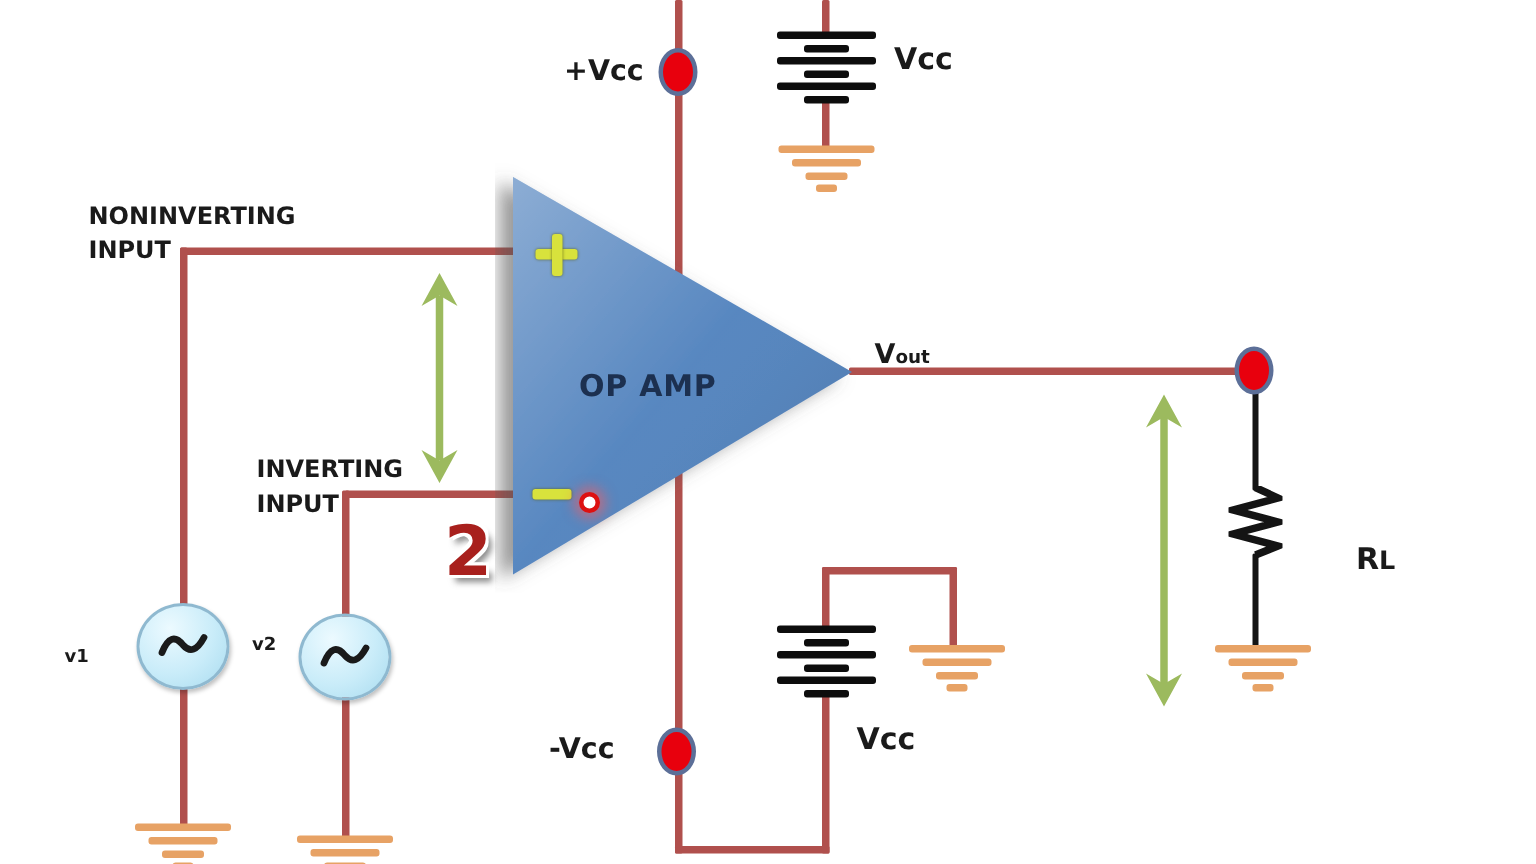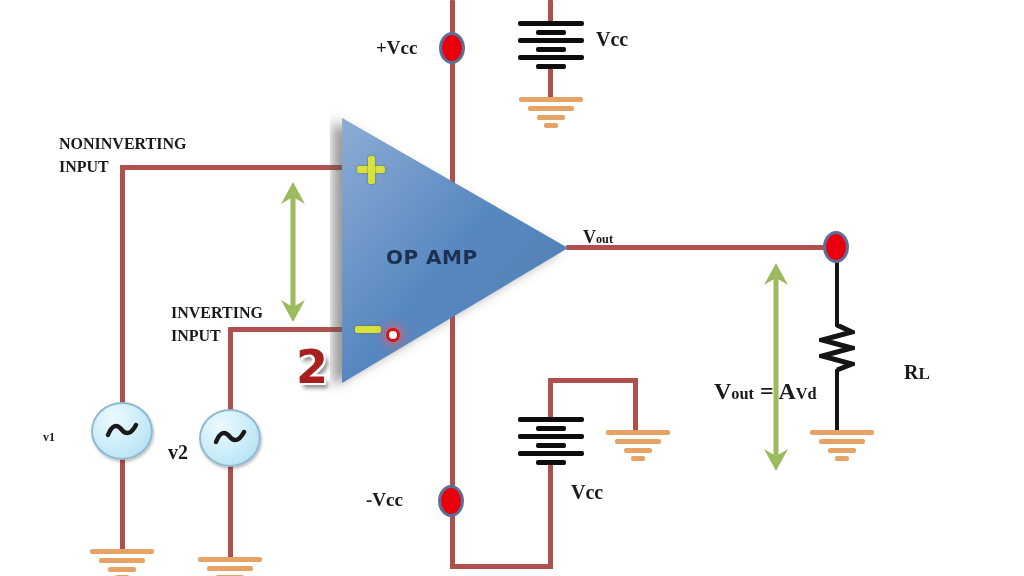--- a/index.html
+++ b/index.html
@@ -5,21 +5,21 @@
   html,body { margin:0; padding:0; background:#fff; }
   #stage {
     position:relative; width:1024px; height:576px; overflow:hidden;
     background:#fff; font-family:"DejaVu Sans","Liberation Sans",sans-serif;
   }
   .wire  { position:absolute; background:var(--wire-red); border-radius:1px; }
   .wire.black { background:var(--wire-black); }
   .bar   { position:absolute; background:var(--battery-black); border-radius:2px; }
   .gbar  { position:absolute; background:var(--ground-orange); border-radius:2px; }
   .group { position:absolute; }
-  .label { position:absolute; font-weight:bold; color:var(--text-dark); white-space:pre-line; line-height:1.45;font-family:Liberation Serif, serif; }
+  .label { position:absolute; font-weight:bold; color:var(--text-dark); white-space:pre-line; line-height:1.45; }
   .node  { position:absolute; width:20px; height:26px; border-radius:50%;
            background:var(--node-red); border:3px solid var(--node-border); }
   .source{ position:absolute; width:58px; height:54px; border-radius:50%;
            border:2px solid var(--source-border);
            background:radial-gradient(ellipse at 35% 28%, #ecfaff 0%, var(--source-fill) 55%, #a8dbef 100%);
            box-shadow:1px 2px 3px rgba(0,0,0,.25); display:flex; align-items:center; justify-content:center; }
   .sym   { position:absolute; background:var(--symbol-yellow); border-radius:2px;
            box-shadow:0 0 2px rgba(90,95,20,.9); }
   .fbdot { position:absolute; width:8px; height:8px; border-radius:50%; background:#fff;
            border:3px solid #dd1111; box-shadow:0 0 8px 4px rgba(255,90,90,.5); }
@@ -164,27 +164,24 @@
 INPUT</div>
   <div class="opamp-label" style="left:386px;top:245px">OP AMP</div>
   <div class="step" style="left:296px;top:340px">2</div>
 
   <div class="label" style="left:376px;top:34px;font-size:19px">+Vcc</div>
   <div class="label" style="left:366px;top:486px;font-size:19px">-Vcc</div>
   <div class="label" style="left:596px;top:25px;font-size:20px">Vcc</div>
   <div class="label" style="left:571px;top:478px;font-size:20px">Vcc</div>
 
   <div class="label" style="left:43px;top:429px;font-size:12px">v1</div>
-  <div class="label" style="left:168px;top:438px;font-size:20px">v2</div>
+  <div class="label" style="left:168px;top:421px;font-size:12px">v2</div>
 
   <div class="label" style="left:583px;top:198px;font-size:18px">
     <span>V</span><span class="sub">out</span>
   </div>
 
-  <div class="label" style="left:714px;top:339px;font-size:24px">
-    <span>V</span><span class="sub">out</span><span> = </span><span>A</span><span class="sub">Vd</span>
-  </div>
 
   <div class="label" style="left:904px;top:329px;font-size:20px">
     <span>R</span><span style="font-size:17px">L</span>
   </div>
 
 </div>
 
 </body></html>

